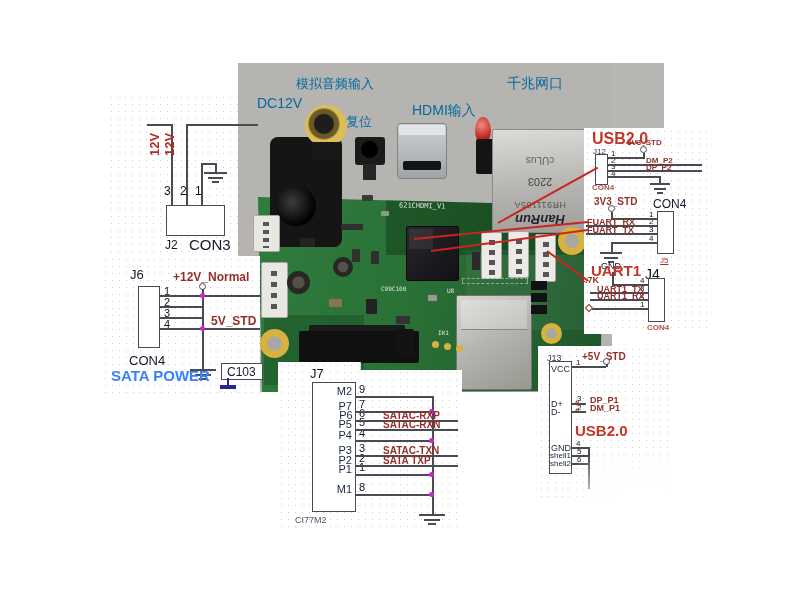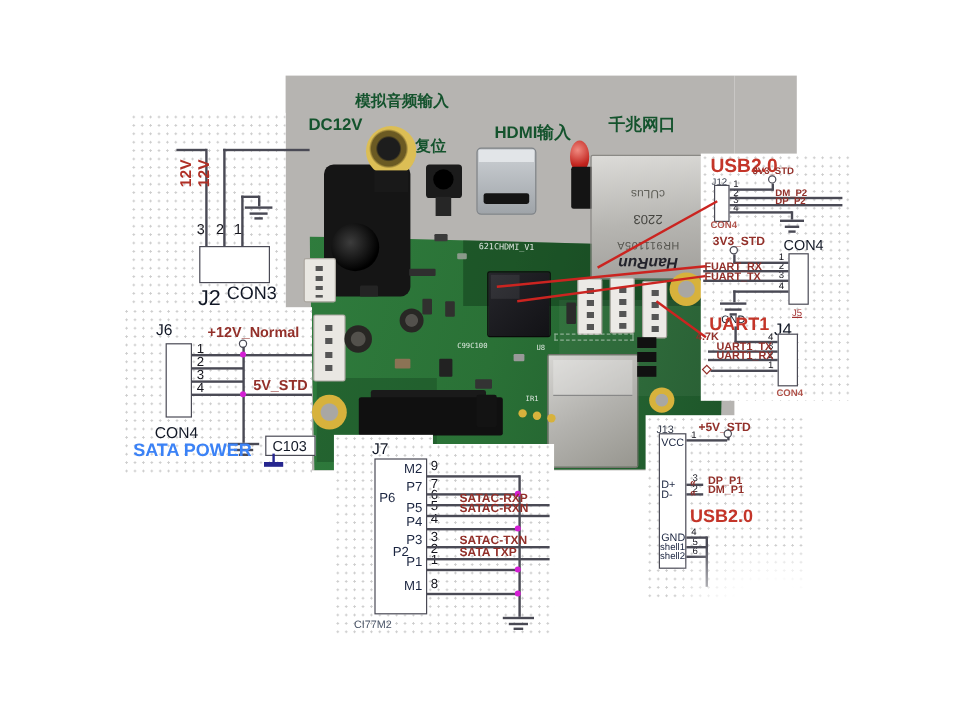--- a/index.html
+++ b/index.html
@@ -15,21 +15,21 @@
   .gnd i:nth-child(1){width:100%}
   .gnd i:nth-child(2){width:64%}
   .gnd i:nth-child(3){width:30%}
   .pwr{position:absolute;width:7px;height:7px;border:1.4px solid #4a4a55;border-radius:50%;background:#fff}
   .dot{position:absolute;width:5px;height:5px;border-radius:50%;background:#d41fd4}
   .net{position:absolute;font-size:9px;font-weight:bold;color:#93302a;white-space:nowrap}
   .net12{font-size:12px}
   .pn{position:absolute;font-size:11px;color:#15151d;white-space:nowrap}
   .ds{position:absolute;color:#121826;white-space:nowrap}
   .rt{position:absolute;color:#c43529;font-weight:bold;white-space:nowrap}
-  .pl{position:absolute;color:#14532d;font-weight:bold;white-space:nowrap;font-size:13px}
+  .pl{position:absolute;color:#0369a1;font-weight:normal;white-space:nowrap;font-size:13px}
   .vrot{position:absolute;color:#b03026;font-size:13px;font-weight:bold;transform:rotate(-90deg);transform-origin:left bottom;white-space:nowrap}
   .rline{position:absolute;height:2px;background:#cb2420;transform-origin:0 50%}
   .silk{position:absolute;color:rgba(255,255,255,.85);font-size:7px;white-space:nowrap;font-family:"DejaVu Sans Mono",monospace}
   .smd{position:absolute;border-radius:1px}
 </style>
 </head>
 <body>
 
 <div class="abs" style="left:238px;top:63px;width:374px;height:329px;background:#b6b4b1"></div>
 <div class="abs" style="left:612px;top:63px;width:52px;height:69px;background:#b8b6b3"></div>
@@ -125,41 +125,41 @@
 <div class="panel" style="left:108px;top:94px;width:130px;height:162px"></div>
 <div class="panel" style="left:102px;top:256px;width:158px;height:140px"></div>
 <div class="panel" style="left:278px;top:362px;width:184px;height:170px;clip-path:polygon(0 0,45% 0,45% 4.7%,100% 4.7%,100% 100%,0 100%)"></div>
 <div class="panel" style="left:584px;top:128px;width:124px;height:206px"></div>
 <div class="panel" style="left:538px;top:346px;width:134px;height:152px"></div>
 
 <span class="pl" style="left:296px;top:75px">模拟音频输入</span>
 <span class="pl" style="left:257px;top:95px;font-size:14px">DC12V</span>
 <span class="pl" style="left:346px;top:113px">复位</span>
 <span class="pl" style="left:412px;top:102px;font-size:14px">HDMI输入</span>
-<span class="pl" style="left:507px;top:95px;font-size:14px">千兆网口</span>
+<span class="pl" style="left:507px;top:75px;font-size:14px">千兆网口</span>
 
 <div class="wh" style="left:147px;top:124px;width:25px"></div>
 <div class="wv" style="left:171px;top:124px;height:82px"></div>
 <div class="wh" style="left:186px;top:124px;width:72px"></div>
 <div class="wv" style="left:186px;top:124px;height:82px"></div>
 <div class="wv" style="left:201px;top:163px;height:43px"></div>
 <div class="wh" style="left:201px;top:163px;width:15px"></div>
 <div class="wv" style="left:215px;top:163px;height:9px"></div>
 <div class="gnd" style="left:204px;top:172px;width:23px">
     <i></i>
     <i></i>
     <i></i>
   </div>
 <span class="vrot" style="left:162px;top:141px">12V</span>
 <span class="vrot" style="left:177px;top:141px">12V</span>
 <span class="pn" style="left:164px;top:184px;font-size:12px">3</span>
 <span class="pn" style="left:180px;top:184px;font-size:12px">2</span>
 <span class="pn" style="left:195px;top:184px;font-size:12px">1</span>
 <div class="bx" style="left:166px;top:205px;width:59px;height:31px"></div>
-<span class="ds" style="left:165px;top:238px;font-size:18px">J2</span>
+<span class="ds" style="left:165px;top:238px;font-size:12px">J2</span>
 <span class="ds" style="left:189px;top:236px;font-size:15px">CON3</span>
 
 <span class="ds" style="left:130px;top:267px;font-size:13px">J6</span>
 <div class="bx" style="left:138px;top:286px;width:22px;height:62px"></div>
 <span class="pn" style="left:164px;top:285px">1</span>
 <span class="pn" style="left:164px;top:296px">2</span>
 <span class="pn" style="left:164px;top:307px">3</span>
 <span class="pn" style="left:164px;top:318px">4</span>
 <div class="wh" style="left:160px;top:295px;width:100px"></div>
 <div class="wh" style="left:160px;top:306px;width:43px"></div>
@@ -181,25 +181,25 @@
 <span class="rt" style="left:111px;top:367px;font-size:15px;color:#3b82f6">SATA POWER</span>
 <div class="bx" style="left:221px;top:363px;width:42px;height:17px;border-width:1.2px"></div>
 <span class="ds" style="left:227px;top:365px;font-size:12px">C103</span>
 <div class="abs" style="left:227px;top:378px;width:2px;height:7px;background:#26268f"></div>
 <div class="abs" style="left:220px;top:385px;width:16px;height:4px;background:#26268f"></div>
 
 <span class="ds" style="left:310px;top:366px;font-size:13px">J7</span>
 <div class="bx" style="left:312px;top:382px;width:44px;height:130px"></div>
 <span class="pn" style="left:316px;top:385px;width:36px;text-align:right;color:#1b2540">M2</span>
 <span class="pn" style="left:316px;top:400px;width:36px;text-align:right;color:#1b2540">P7</span>
-<span class="pn" style="left:316px;top:409px;width:36px;text-align:left;color:#1b2540">P6</span>
+<span class="pn" style="left:328px;top:409px;width:36px;text-align:center;color:#1b2540">P6</span>
 <span class="pn" style="left:316px;top:418px;width:36px;text-align:right;color:#1b2540">P5</span>
 <span class="pn" style="left:316px;top:429px;width:36px;text-align:right;color:#1b2540">P4</span>
 <span class="pn" style="left:316px;top:444px;width:36px;text-align:right;color:#1b2540">P3</span>
-<span class="pn" style="left:316px;top:454px;width:36px;text-align:center;color:#1b2540">P2</span>
+<span class="pn" style="left:316px;top:454px;width:36px;text-align:right;color:#1b2540">P2</span>
 <span class="pn" style="left:316px;top:463px;width:36px;text-align:right;color:#1b2540">P1</span>
 <span class="pn" style="left:316px;top:483px;width:36px;text-align:right;color:#1b2540">M1</span>
 <span class="pn" style="left:359px;top:383px">9</span>
 <span class="pn" style="left:359px;top:398px">7</span>
 <span class="pn" style="left:359px;top:407px">6</span>
 <span class="pn" style="left:359px;top:416px">5</span>
 <span class="pn" style="left:359px;top:427px">4</span>
 <span class="pn" style="left:359px;top:442px">3</span>
 <span class="pn" style="left:359px;top:452px">2</span>
 <span class="pn" style="left:359px;top:461px">1</span>

